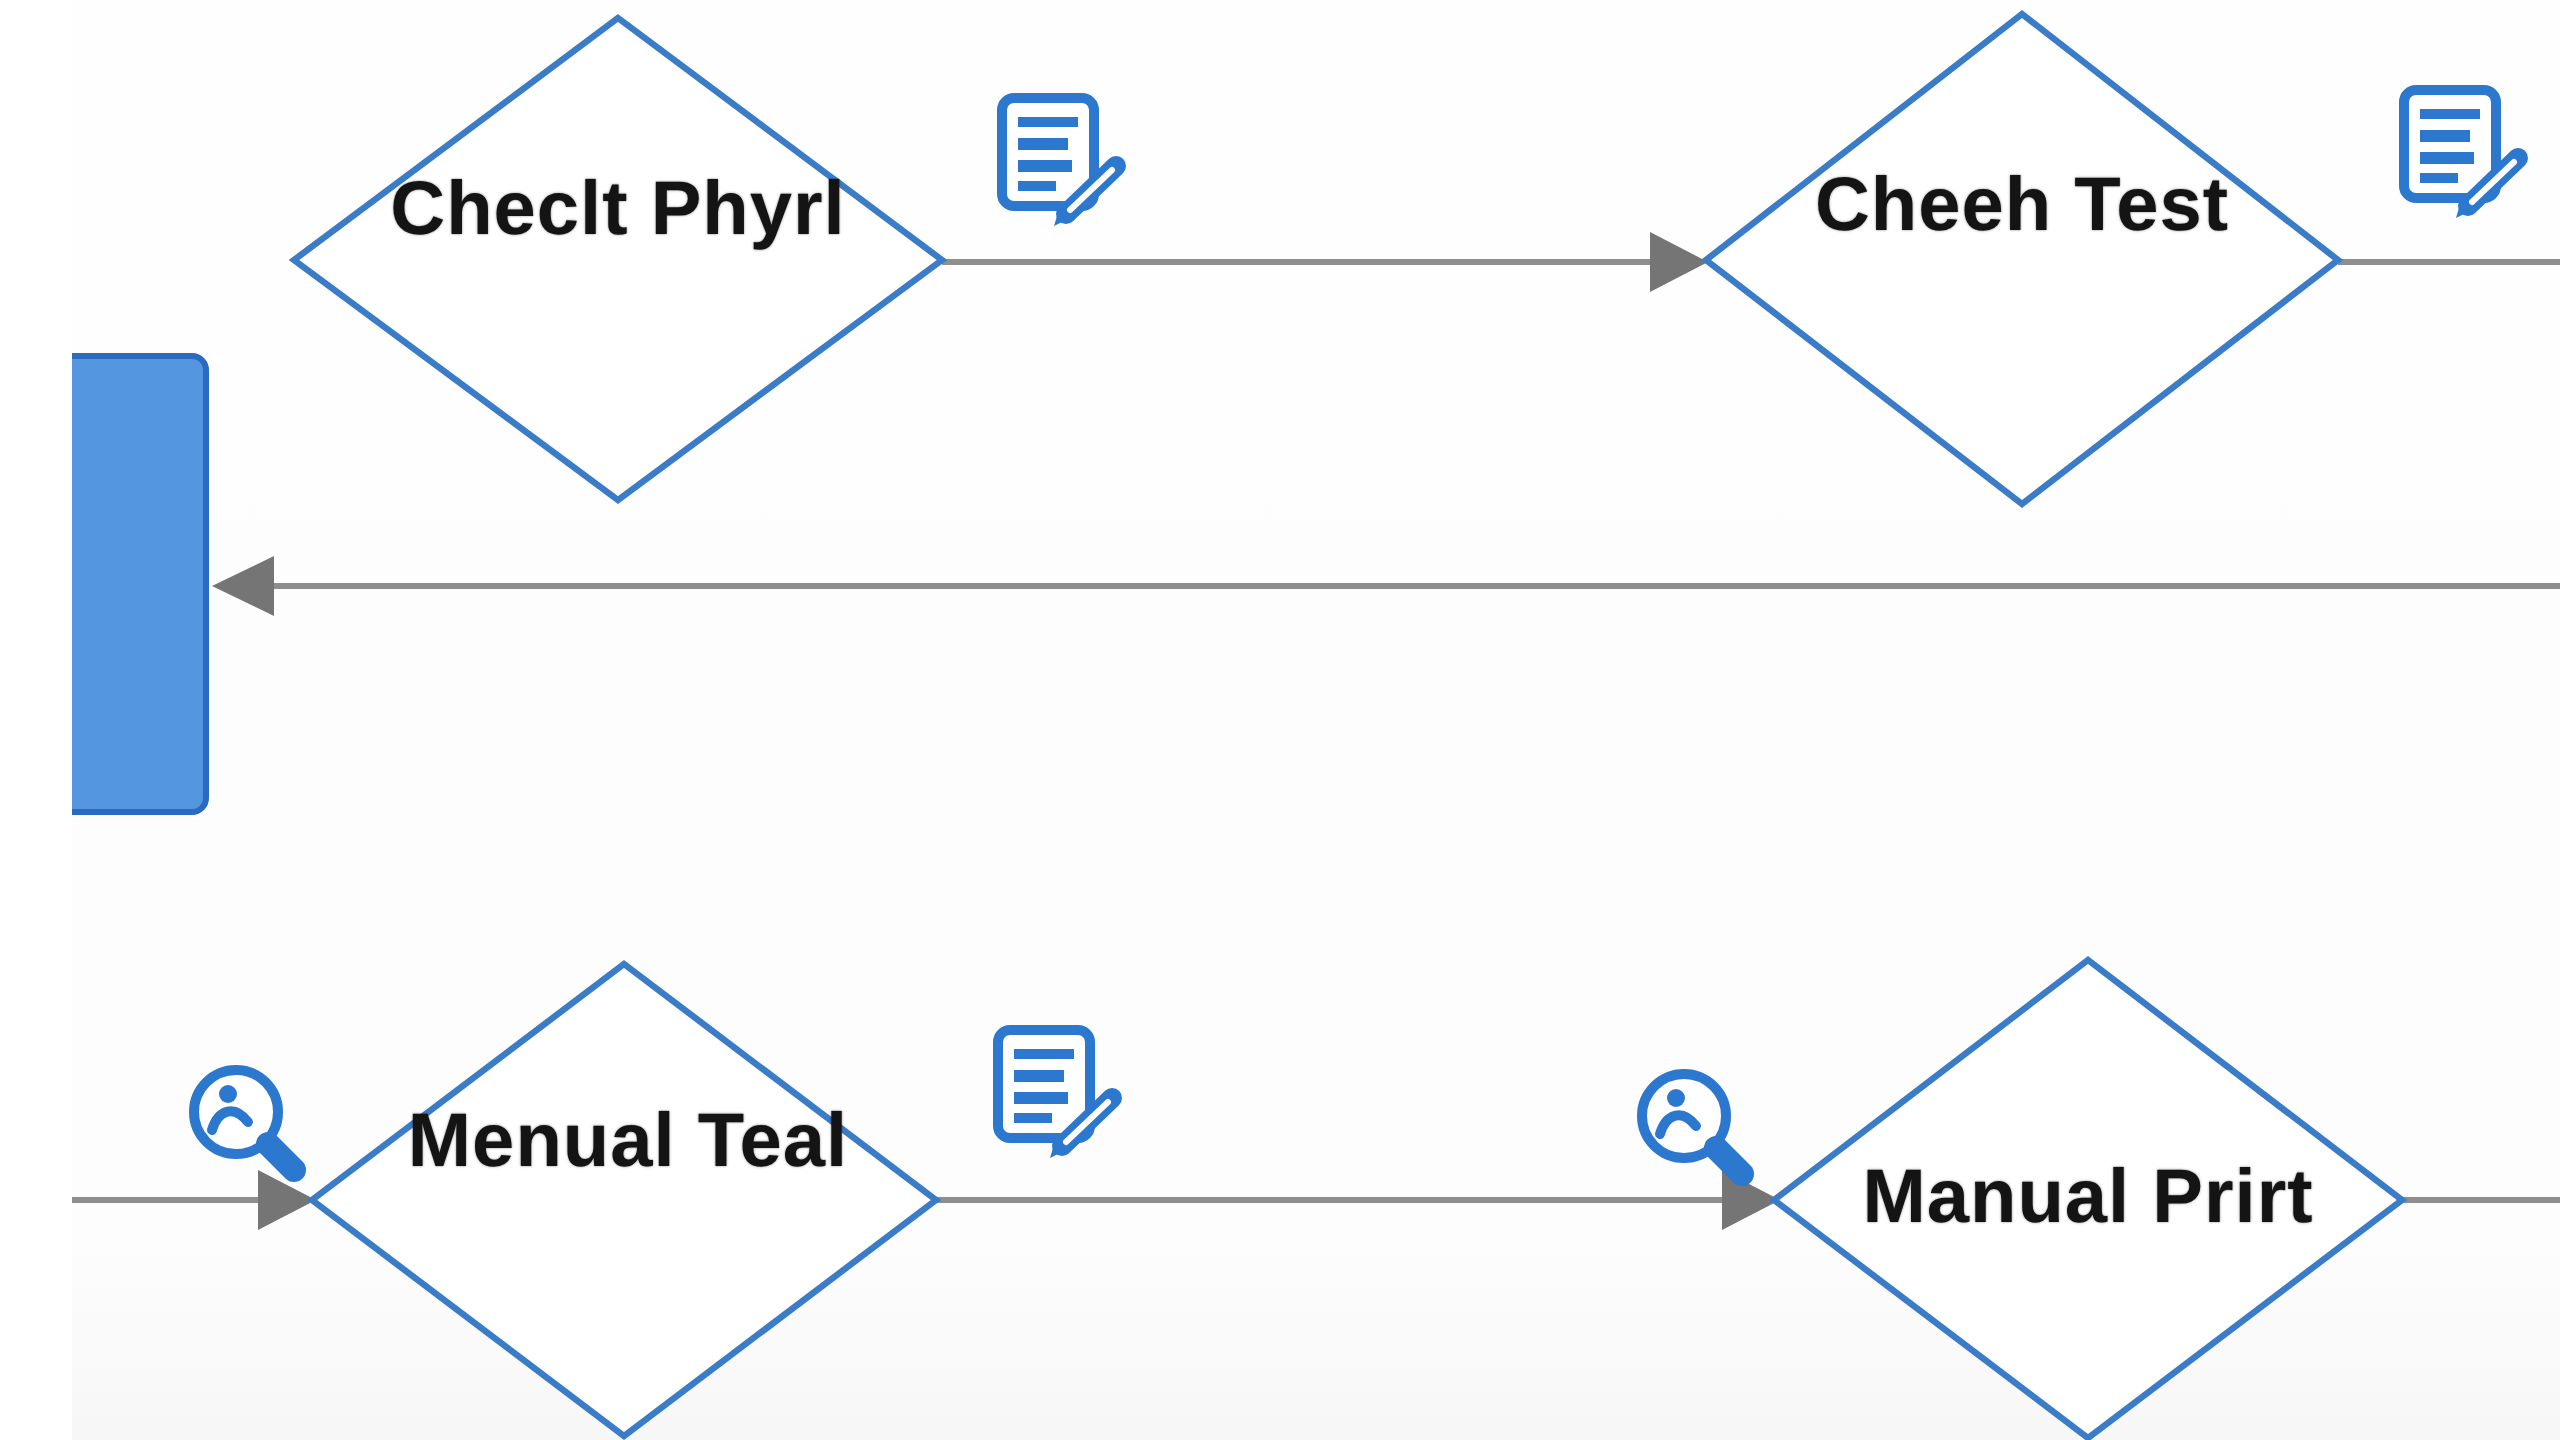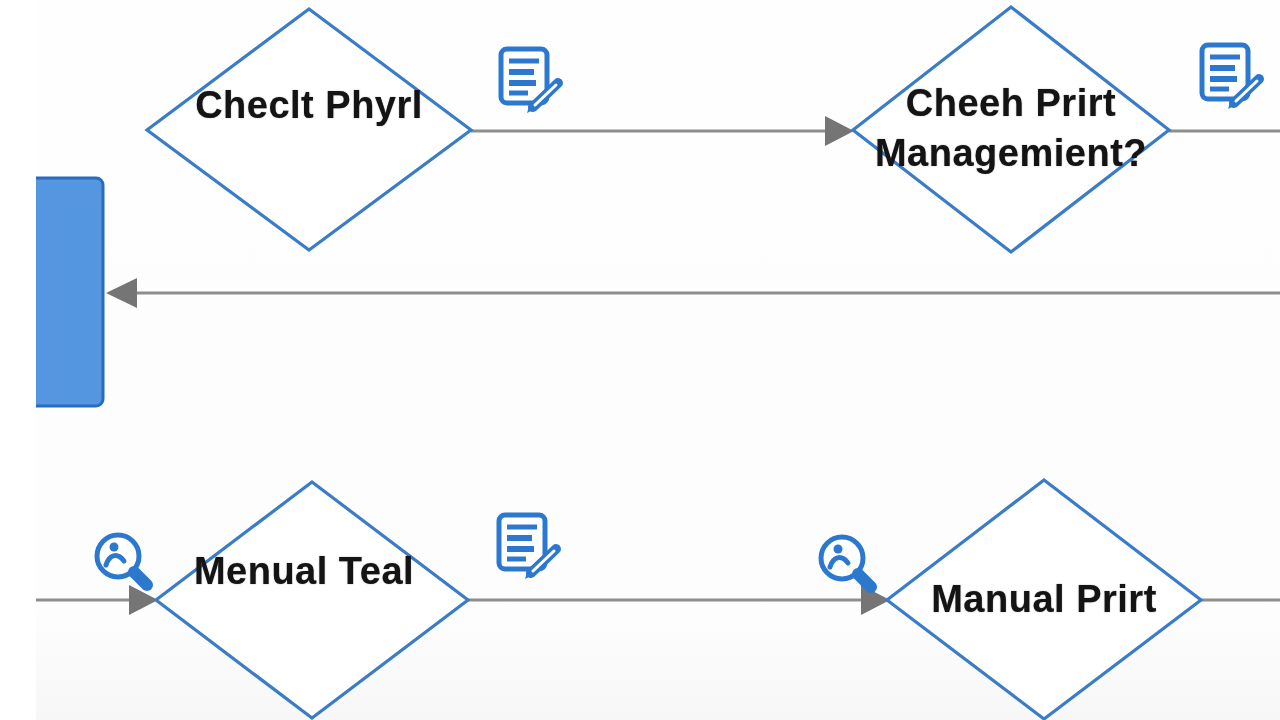--- a/index.html
+++ b/index.html
@@ -19,21 +19,21 @@
     line-height:50px;
     color:#141414;
     text-align:center;
     letter-spacing:0.5px;
     text-shadow:0 0 1.2px rgba(20,20,20,0.55);
     user-select:none;
   }
   .lbl span{display:block;}
   .lbl-top-left   {left:103px; top:80px;  width:340px;}
   .lbl-top-right  {left:808px; top:78px;  width:334px;}
-  .lbl-bot-left   {left:108px; top:546px; width:320px;}
+  .lbl-bot-left   {left:118px; top:546px; width:320px;}
   .lbl-bot-right  {left:844px; top:574px; width:328px;}
 </style>
 </head>
 <body>
 
 <div class="stage">
 
   <svg width="1280" height="720" viewBox="0 0 1280 720">
     <defs>
       <g id="doc-edit">
@@ -82,22 +82,21 @@
     <use href="#doc-edit" x="460" y="512"></use>
     <use href="#magnifier-person" x="56" y="530"></use>
     <use href="#magnifier-person" x="780" y="532"></use>
   </svg>
 
   <div class="lbl lbl-top-left">
     <span>Checlt Phyrl</span>
   </div>
 
   <div class="lbl lbl-top-right">
-    <span>Cheeh Prirt</span>
-    <span>Managemient?</span>
+    <span>Cheeh Test</span>
   </div>
 
   <div class="lbl lbl-bot-left">
     <span>Menual Teal</span>
   </div>
 
   <div class="lbl lbl-bot-right">
     <span>Manual Prirt</span>
   </div>
 

